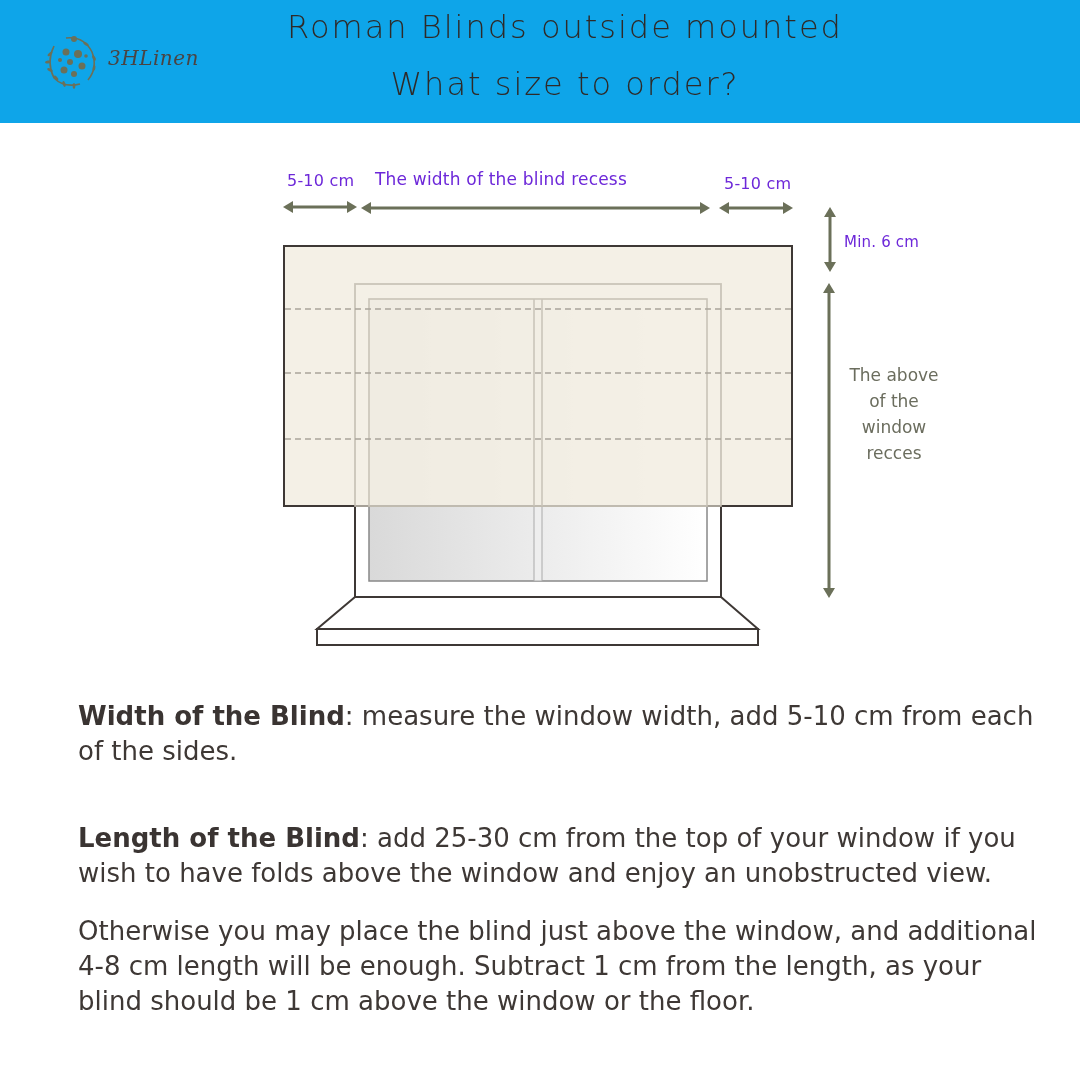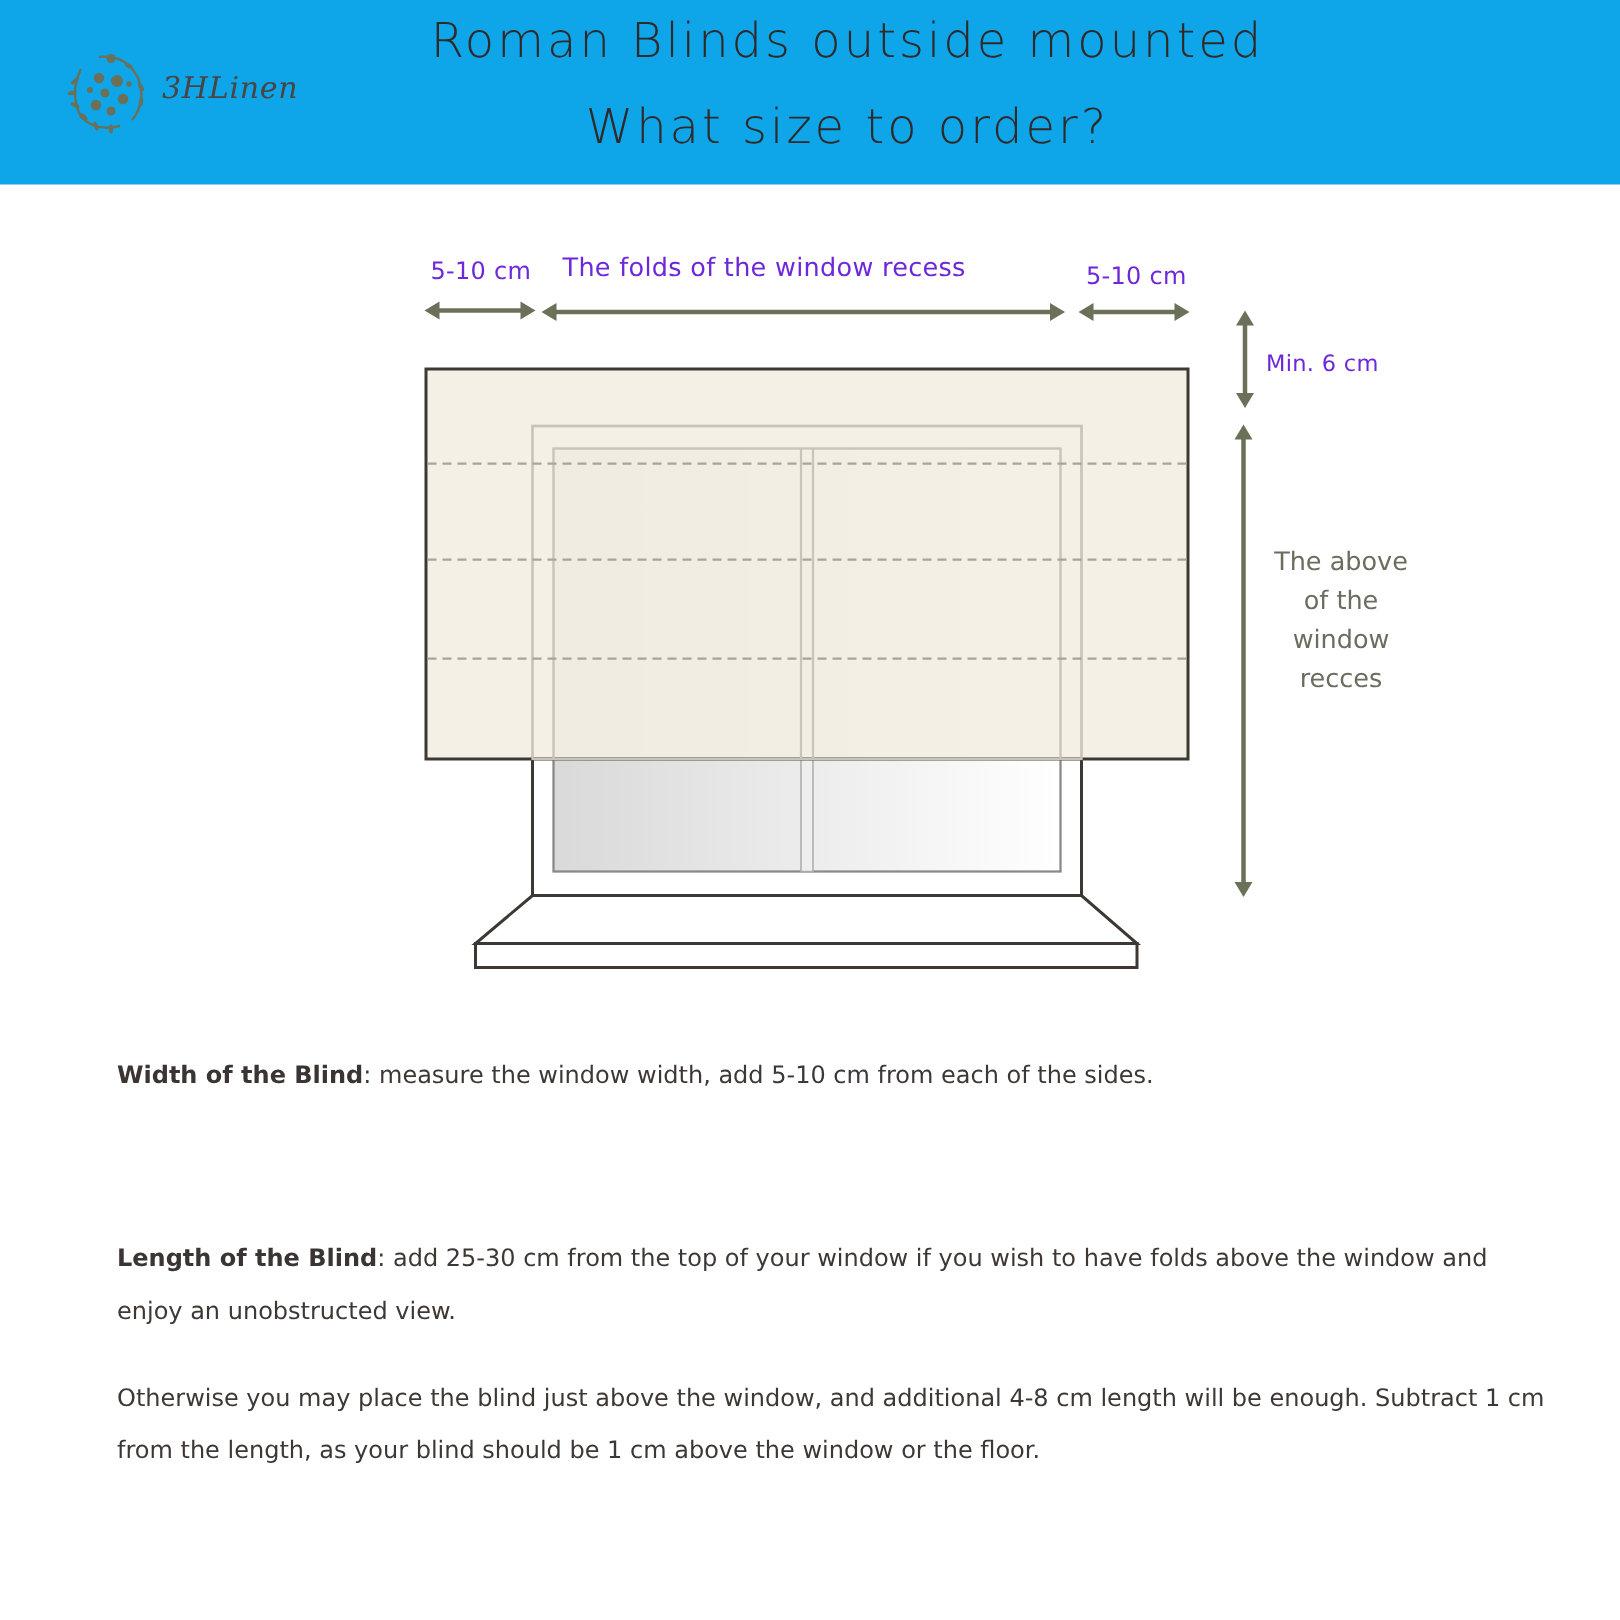--- a/index.html
+++ b/index.html
@@ -34,21 +34,21 @@
       letter-spacing: 0.2px;
     }
     .dim-label.small { font-size: 15px; }
     .height-label {
       position: absolute; left: 836px; top: 362px; width: 116px;
       text-align: center; font-size: 17px; line-height: 26px; color: #6b6d5e;
     }
 
     .body-text {
       position: absolute; left: 78px; width: 960px;
-      font-size: 16px; line-height: 35px; color: #3e3835;
+      font-size: 26px; line-height: 35px; color: #3e3835;
     }
     .body-text b { font-weight: bold; color: #3a3432; }
     .p1 { top: 699px; }
     .p2 { top: 809px; margin-top: 12px; }
     .p3 { top: 914px; }
   </style>
 </head>
 <body>
 
 <div class="header">
@@ -139,21 +139,21 @@
     <path d="M830 207 L824 217 L836 217 Z" stroke="none"></path>
     <path d="M830 272 L824 262 L836 262 Z" stroke="none"></path>
 
     <line x1="829" y1="290" x2="829" y2="591"></line>
     <path d="M829 283 L823 293 L835 293 Z" stroke="none"></path>
     <path d="M829 598 L823 588 L835 588 Z" stroke="none"></path>
   </g>
 </svg>
 
 <span class="dim-label" style="left:287px; top:171px;">5-10 cm</span>
-<span class="dim-label" style="left:375px; top:169px; font-size:17px;">The folds of the window recess</span>
+<span class="dim-label" style="left:375px; top:169px; font-size:17px;">The width of the blind recess</span>
 <span class="dim-label" style="left:724px; top:174px;">5-10 cm</span>
 <span class="dim-label small" style="left:844px; top:233px;">Min. 6 cm</span>
 
 <div class="height-label">
   <div>The above</div>
   <div>of the</div>
   <div>window</div>
   <div>recces</div>
 </div>
 

